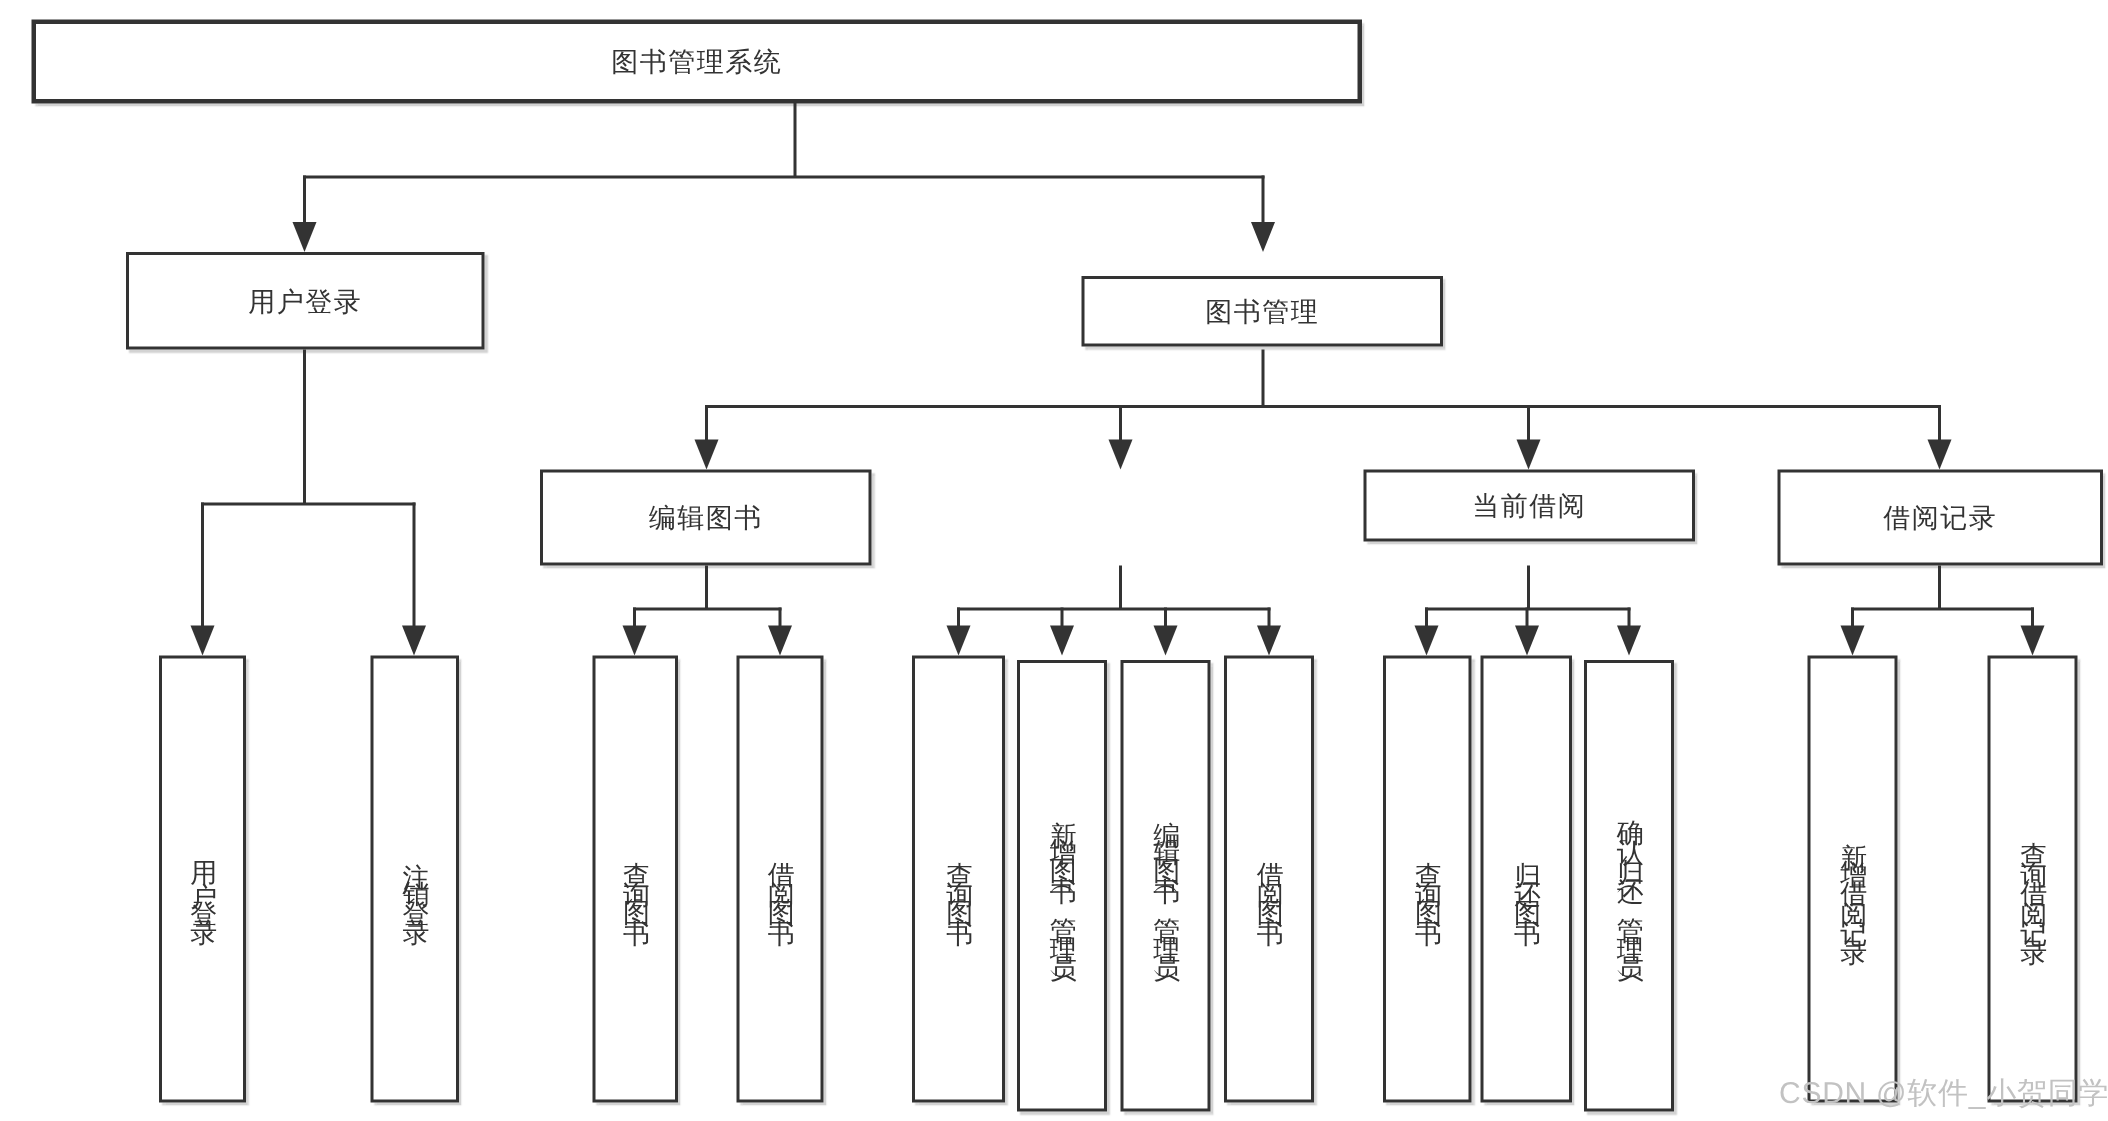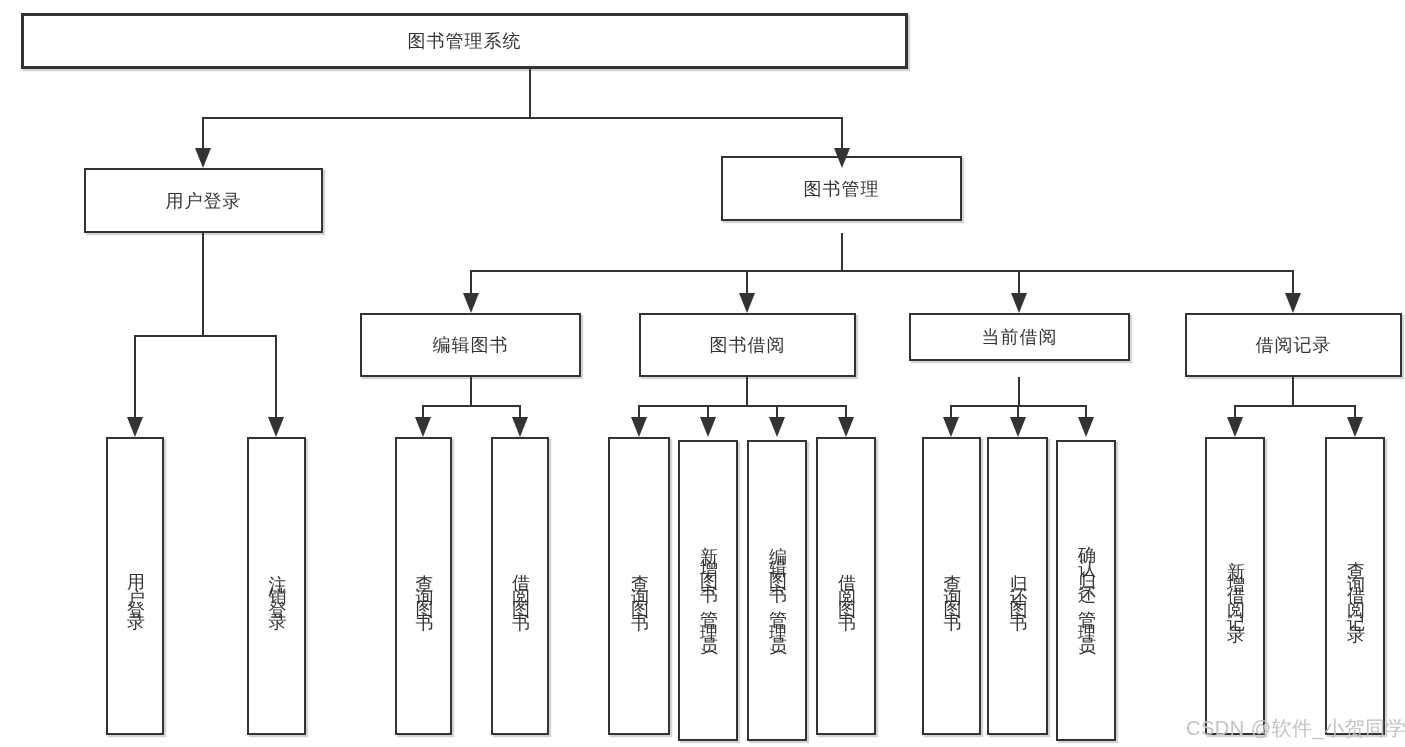--- a/index.html
+++ b/index.html
@@ -51,25 +51,24 @@
 </style>
 </head>
 <body>
 
 <div id="canvas">
 
   <div class="node root" style="left:21px; top:13px; width:887px; height:56px;">图书管理系统</div>
 
   <div class="node" style="left:84px; top:168px; width:239px; height:65px;">用户登录</div>
 
-  <div class="node" style="left:721px; top:156px; width:241px; height:65px;">图书管理</div>
+  <div class="node" style="left:721px; top:184px; width:241px; height:47px;">图书管理</div>
 
   <div class="node" style="left:360px; top:313px; width:221px; height:64px;">编辑图书</div>
 
-  <div class="node" style="left:639px; top:313px; width:217px; height:64px;">图书借阅</div>
 
   <div class="node" style="left:909px; top:313px; width:221px; height:48px;">当前借阅</div>
 
   <div class="node" style="left:1185px; top:313px; width:217px; height:64px;">借阅记录</div>
 
   <div class="node" style="left:106px; top:437px; width:58px; height:298px;">
     <span class="vtext">用户登录</span>
   </div>
   <div class="node" style="left:247px; top:437px; width:59px; height:298px;">
     <span class="vtext">注销登录</span>

